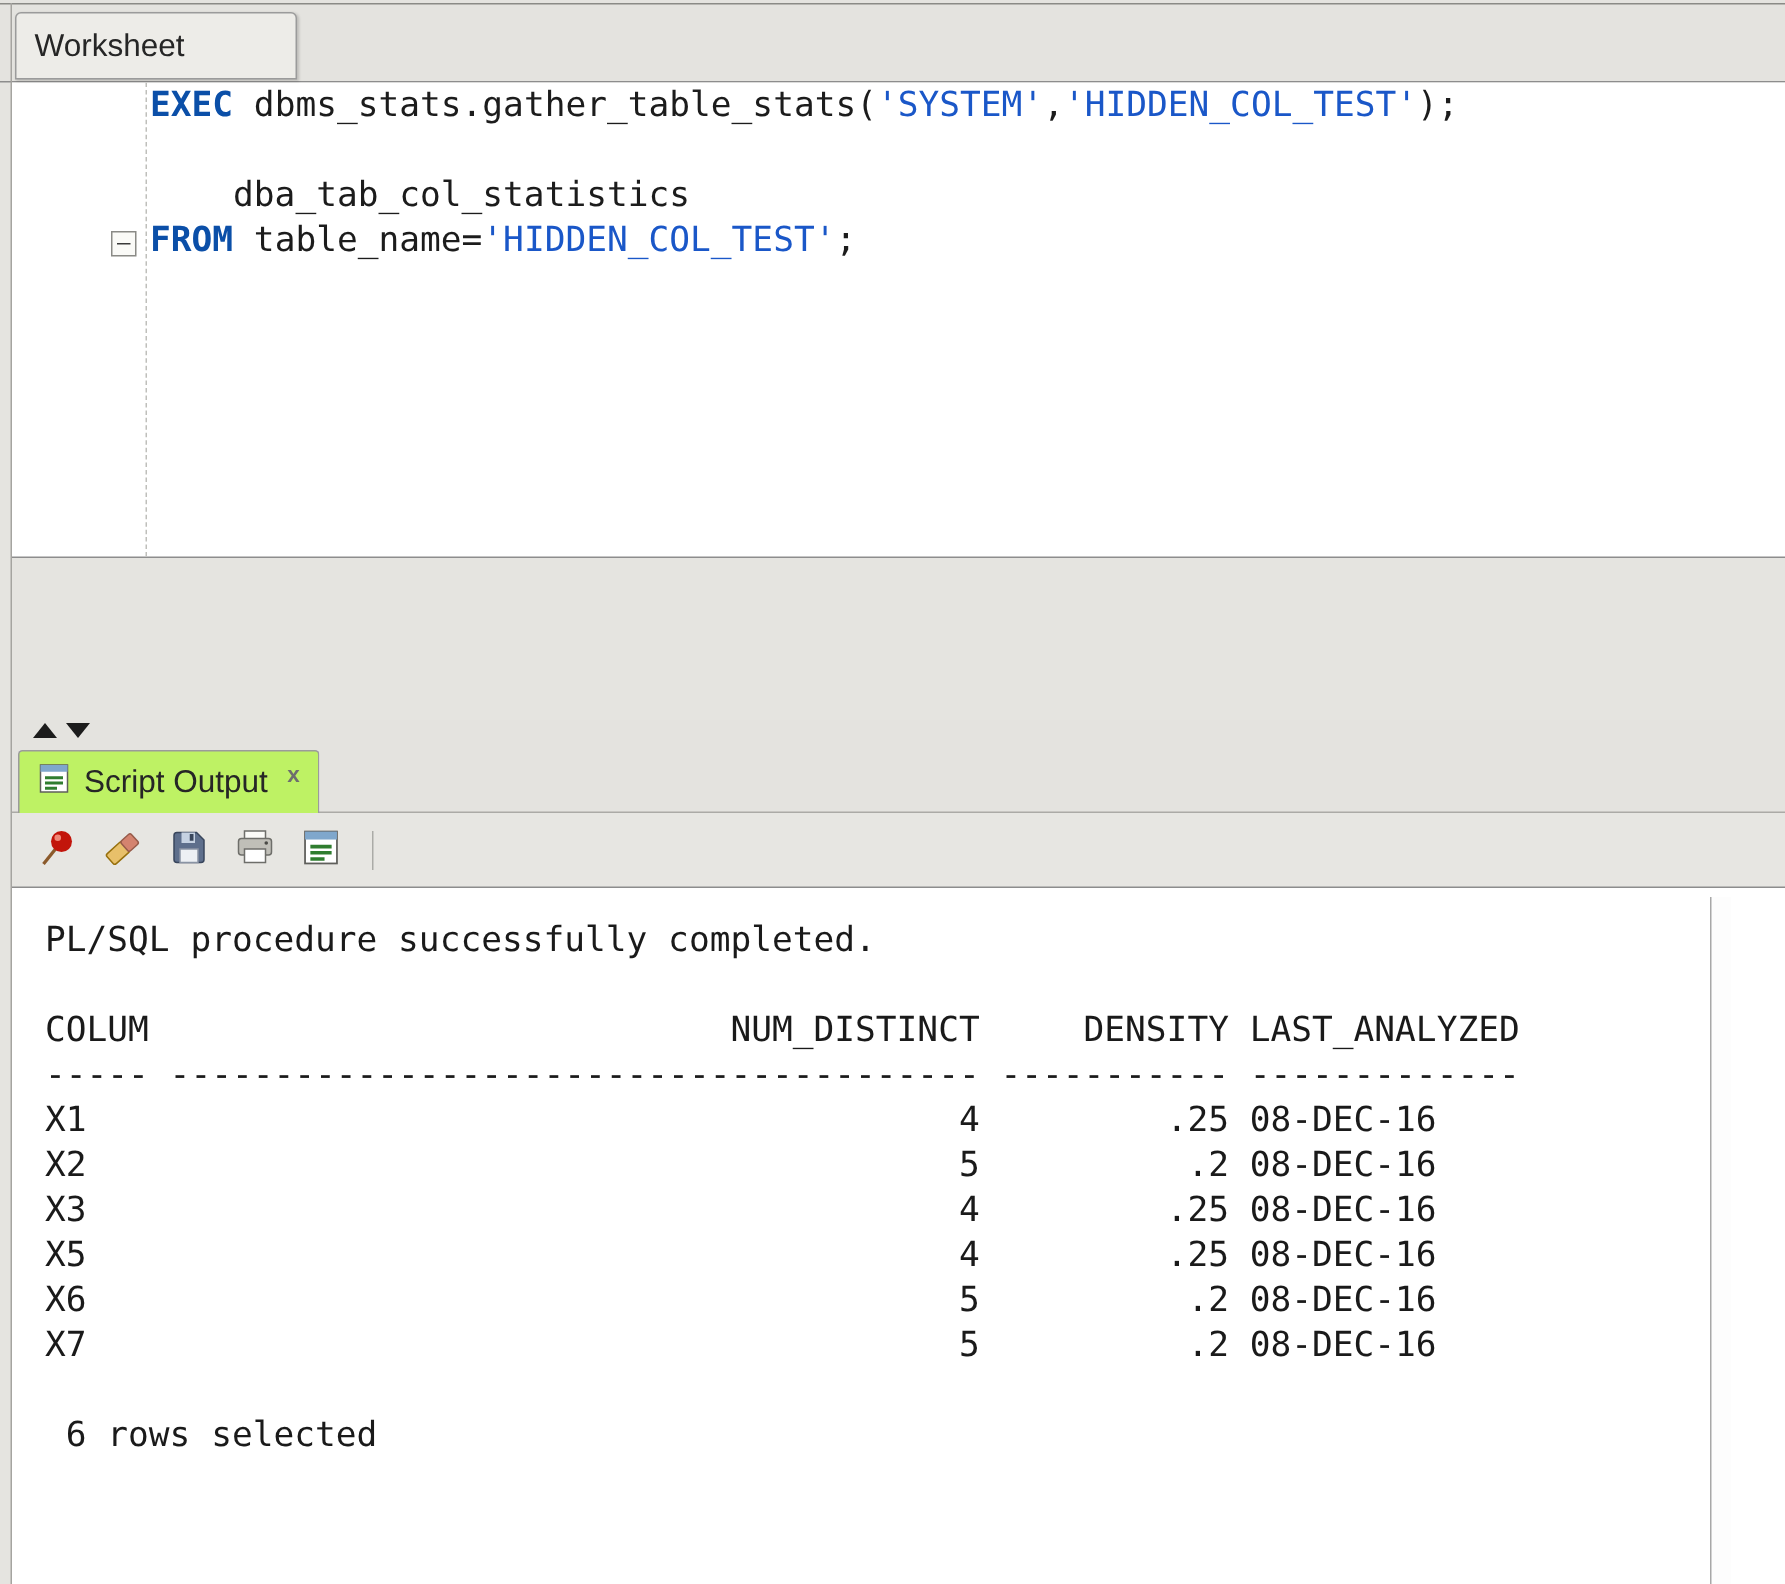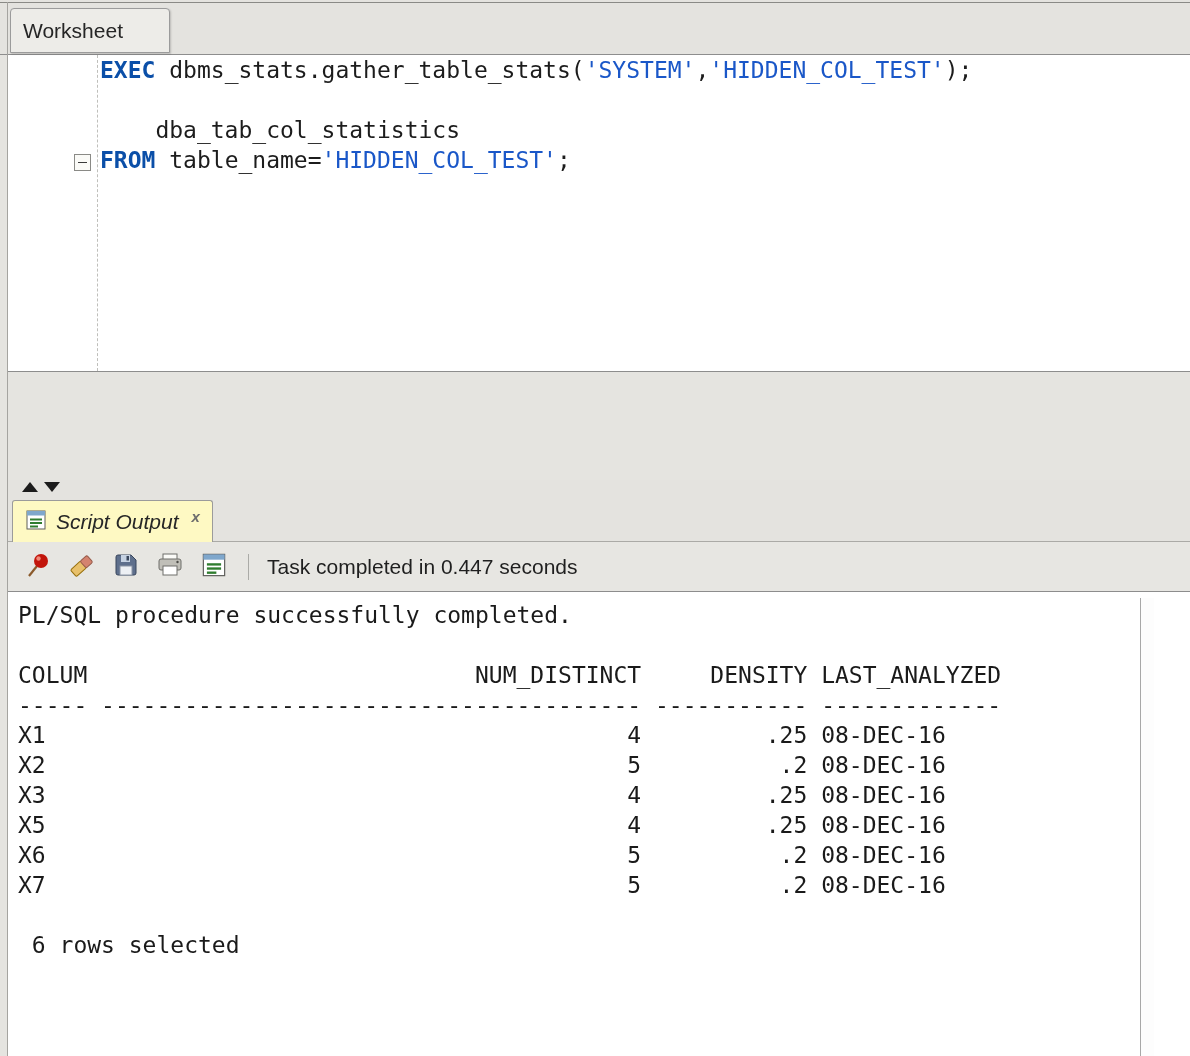--- a/index.html
+++ b/index.html
@@ -10,21 +10,21 @@
     font-family: "Liberation Sans", sans-serif;
     overflow: hidden;
     color: #1c1c1c;
   }
   .window-top-line { position:absolute; top:2px; left:0; right:0; height:1px; background:#8A8A86; z-index:6; }
   .window-left-line { position:absolute; left:7px; top:2px; bottom:0; width:1px; background:#A5A4A0; z-index:6; }
 
   
   .tabbar { position:absolute; top:0; left:0; right:0; height:55px; background:#E4E3DF; border-bottom:1px solid #8D8D8D; }
   .tab-active {
-    position:absolute; left:10px; top:8px; width:160px; height:45px;
+    position:absolute; left:10px; top:8px; width:188px; height:45px;
     background:#EDECE8; border:1px solid #9B9B9B; border-radius:4px 4px 0 0;
     display:flex; align-items:center; padding-left:12px;
     box-shadow:1px 1px 2px rgba(0,0,0,0.18);
     cursor:default; z-index:2;
   }
   .tab-active .tab-label { font-size:21px; color:#262626; }
   .tab-inactive {
     position:absolute; left:174px; top:12px; height:42px;
     display:flex; align-items:center; padding:0 14px;
     font-size:21px; color:#3C3C3C; cursor:default;
@@ -75,23 +75,23 @@
   .tri.up   { border-left:8px solid transparent; border-right:8px solid transparent; border-bottom:10px solid #1C1C1C; }
   .tri.down { border-left:8px solid transparent; border-right:8px solid transparent; border-top:10px solid #1C1C1C; }
 
   
   .out-tabbar {
     position:absolute; left:8px; top:494px; width:1182px; height:48px;
     background:#E4E3DF; border-bottom:1px solid #ABAAA6;
   }
   .out-tab {
     position:absolute; left:4px; top:6px; height:42px;
-    background:#fef9c3; border:1px solid #9B9B9B; border-bottom:none;
+    background:#bef264; border:1px solid #9B9B9B; border-bottom:none;
     border-radius:3px 3px 0 0;
-    display:flex; align-items:center; gap:9px; padding:0 12px; cursor:default;font-style:italic;
+    display:flex; align-items:center; gap:9px; padding:0 12px; cursor:default;
   }
   .out-tab-label { font-size:21px; color:#262626; }
   .out-tab-close {
     font-size:15px; font-weight:bold; color:#6E6E6E; margin-left:4px;
     transform:translateY(-5px); cursor:pointer;
   }
 
   
   .toolbar {
     position:absolute; left:8px; top:542px; width:1182px; height:50px;
@@ -104,21 +104,21 @@
   }
   .tb-sep { width:1px; height:26px; background:#ABABA7; margin:0 6px; }
   .status { font-size:21px; color:#1F1F1F; }
 
   
   .output {
     position:absolute; left:8px; top:592px; width:1182px; height:464px;
     background:#FFFFFF; overflow:hidden;
   }
   .out-text {
-    margin:4px; position:absolute; left:6px; top:4px;
+    margin:16px; position:absolute; left:6px; top:4px;
     font-family:"DejaVu Sans Mono", monospace;
     font-size:23px; line-height:30px; color:#1a1a1a; white-space:pre;
   }
   .out-scroll {
     position:absolute; left:1132px; top:6px; bottom:0; width:14px;
     border-left:1px solid #A8A8A8; background:#FDFDFD;
   }
 </style>
 </head>
 <body>
@@ -197,21 +197,20 @@
   <button class="tb-btn">
       <span><svg width="26" height="26" viewBox="0 0 22 22">
           <rect x="2" y="2" width="18" height="18" fill="#FFFFFF" stroke="#5F5F5B"></rect>
           <rect x="2" y="2" width="18" height="4.5" fill="#7FA7CC"></rect>
           <line x1="5" y1="10.5" x2="17" y2="10.5" stroke="#2F7D2F" stroke-width="2"></line>
           <line x1="5" y1="14" x2="17" y2="14" stroke="#2F7D2F" stroke-width="2"></line>
           <line x1="5" y1="17.5" x2="13" y2="17.5" stroke="#2F7D2F" stroke-width="2"></line>
         </svg></span>
     </button>
   <div class="tb-sep"></div>
-  <span class="status">Task completed in 0.447 seconds</span>
 </div>
 
 <div class="output">
   <pre class="out-text">PL/SQL procedure successfully completed.
 
 COLUM                            NUM_DISTINCT     DENSITY LAST_ANALYZED
 ----- --------------------------------------- ----------- -------------
 X1                                          4         .25 08-DEC-16
 X2                                          5          .2 08-DEC-16
 X3                                          4         .25 08-DEC-16

